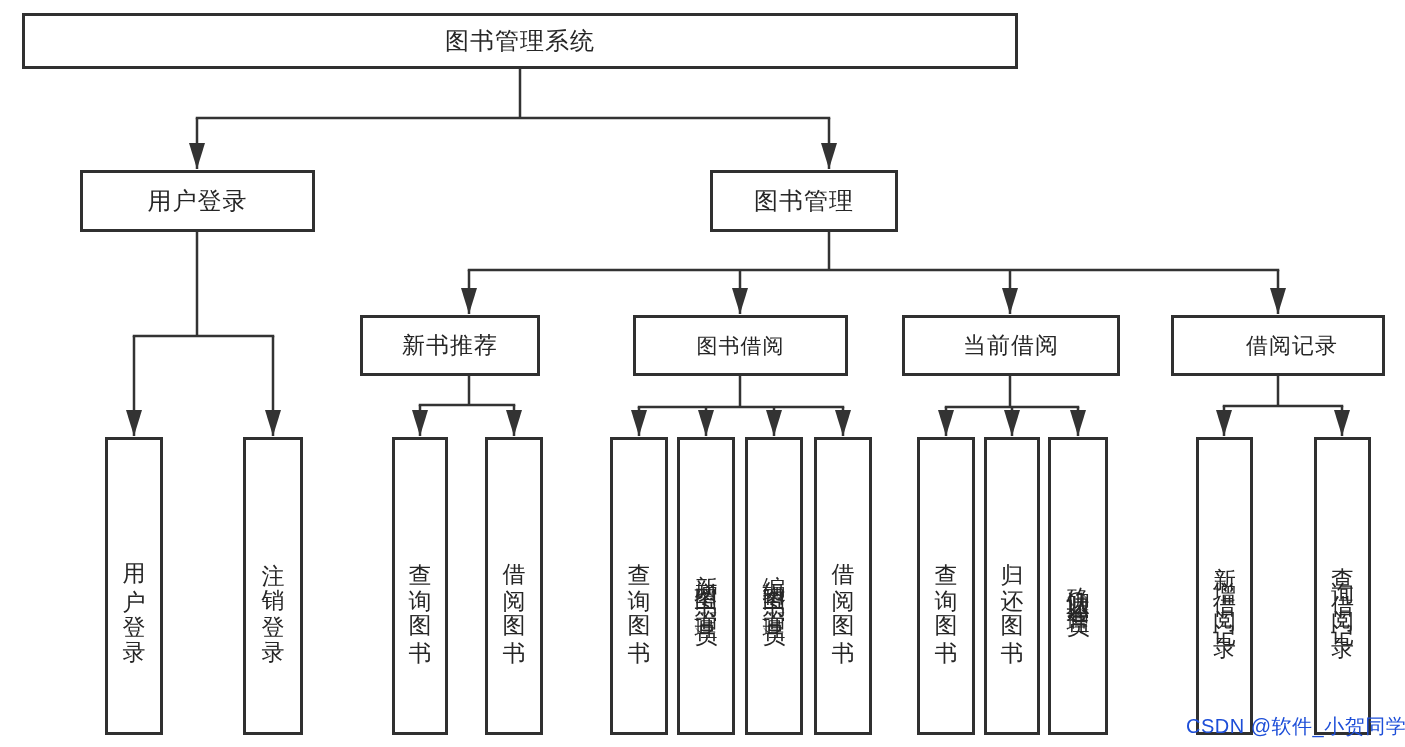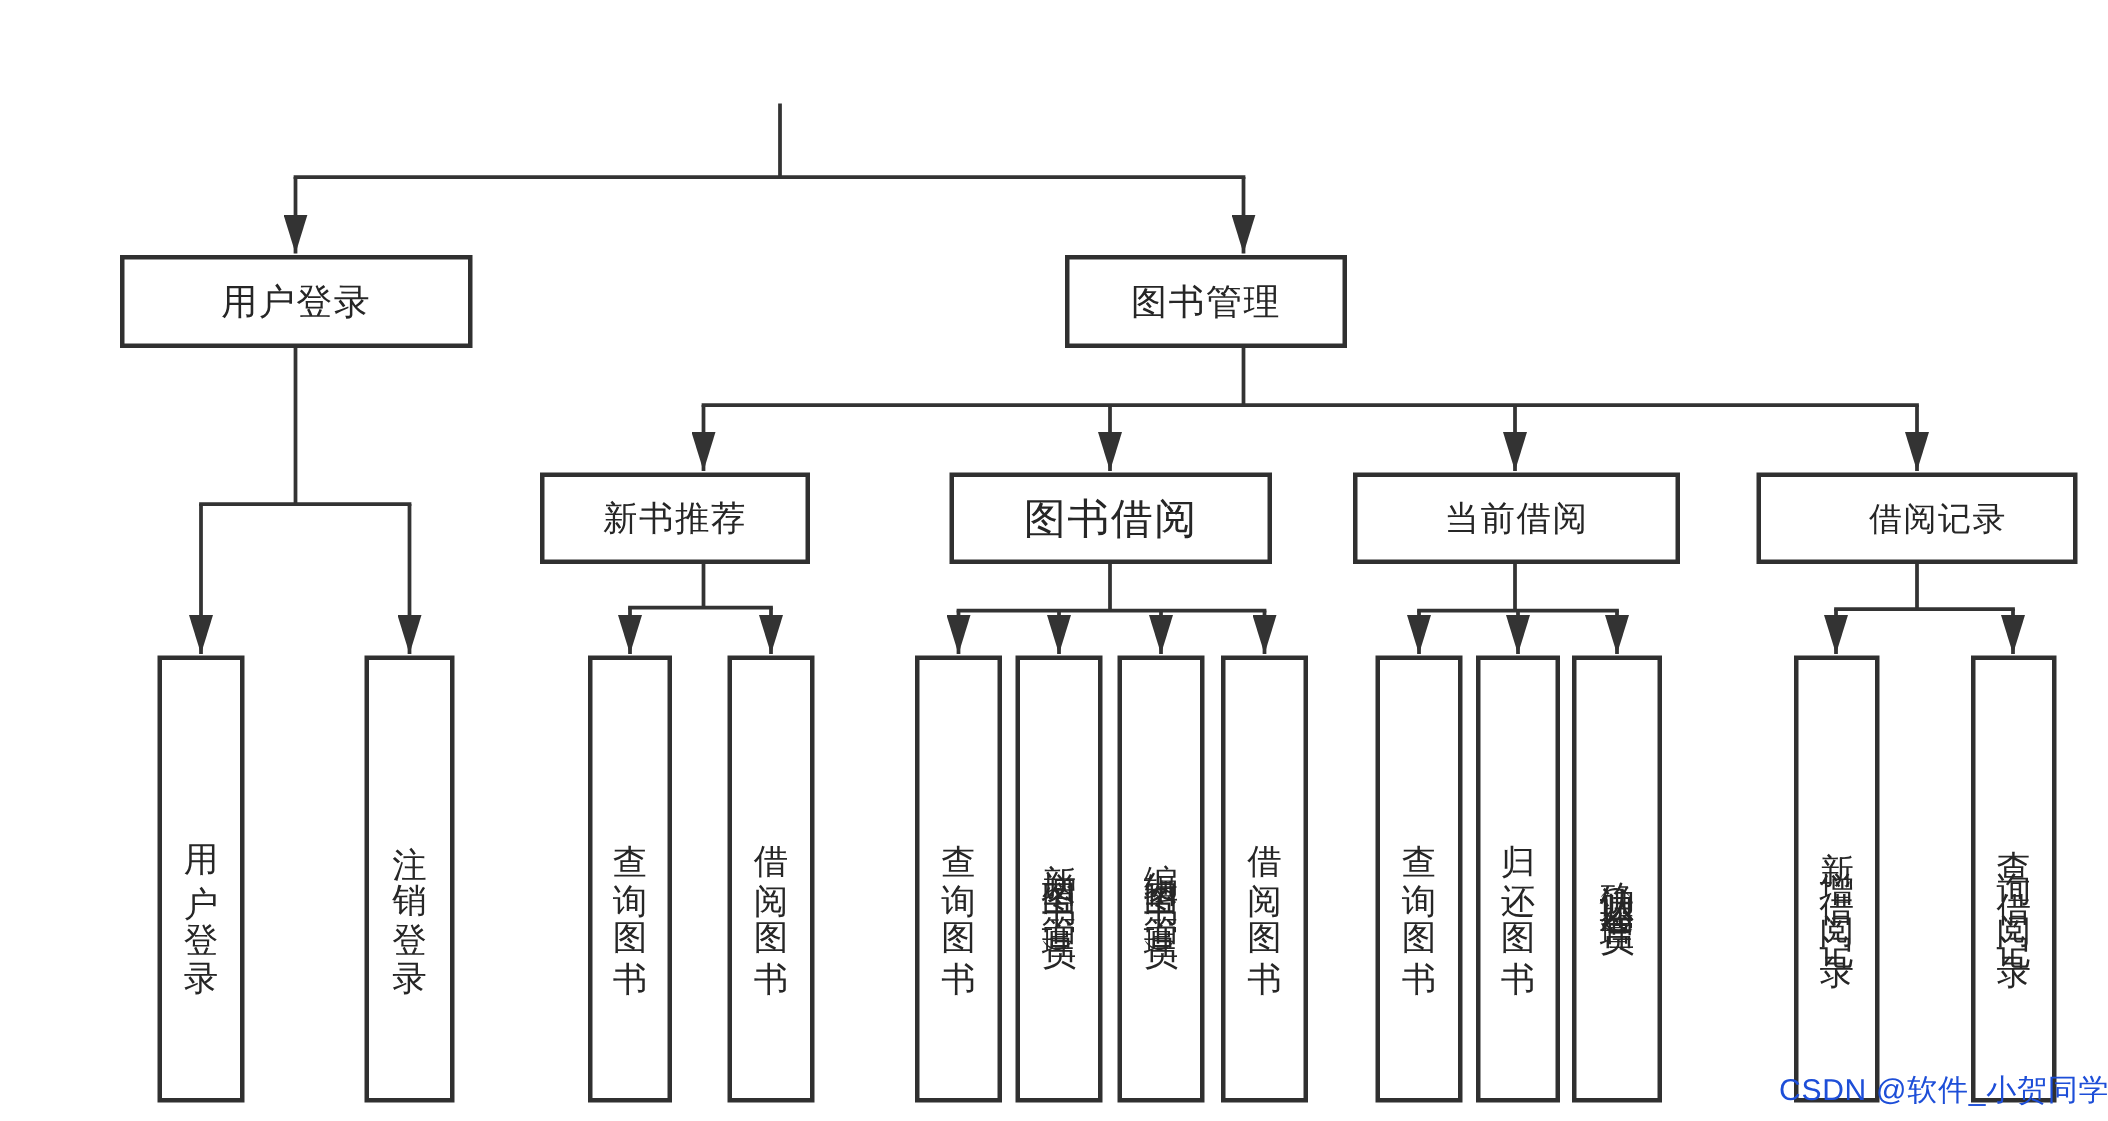--- a/index.html
+++ b/index.html
@@ -109,26 +109,27 @@
       <path d="M1012,407 V436" marker-end="url(#ah)"></path>
       <path d="M1078,407 V436" marker-end="url(#ah)"></path>
 
       <path d="M1278,376 V406"></path>
       <path d="M1222.75,406 H1343.25"></path>
       <path d="M1224,406 V436" marker-end="url(#ah)"></path>
       <path d="M1342,406 V436" marker-end="url(#ah)"></path>
     </g>
   </svg>
 
+  <div class="box" style="left:22px; top:13px; width:996px; height:56px;">图书管理系统</div>
 
   <div class="box" style="left:80px; top:170px; width:235px; height:62px;">用户登录</div>
   <div class="box" style="left:710px; top:170px; width:188px; height:62px;">图书管理</div>
 
   <div class="box" style="left:360px; top:315px; width:180px; height:61px; font-size:23px;">新书推荐</div>
-  <div class="box" style="left:633px; top:315px; width:215px; height:61px; font-size:28px;font-family:Liberation Mono, monospace;">图书借阅</div>
+  <div class="box" style="left:633px; top:315px; width:215px; height:61px; font-size:21px;font-family:Liberation Mono, monospace;">图书借阅</div>
   <div class="box" style="left:902px; top:315px; width:218px; height:61px; font-size:23px;">当前借阅</div>
   <div class="box" style="left:1171px; top:315px; width:214px; height:61px; font-size:22px;padding-left:28px;">借阅记录</div>
 
   <div class="vbox s4" style="left:105px; width:58px;">
     <span class="vtext">用户登录</span>
   </div>
   <div class="vbox s4" style="left:243px; width:60px;">
     <span class="vtext">注销登录</span>
   </div>
 

